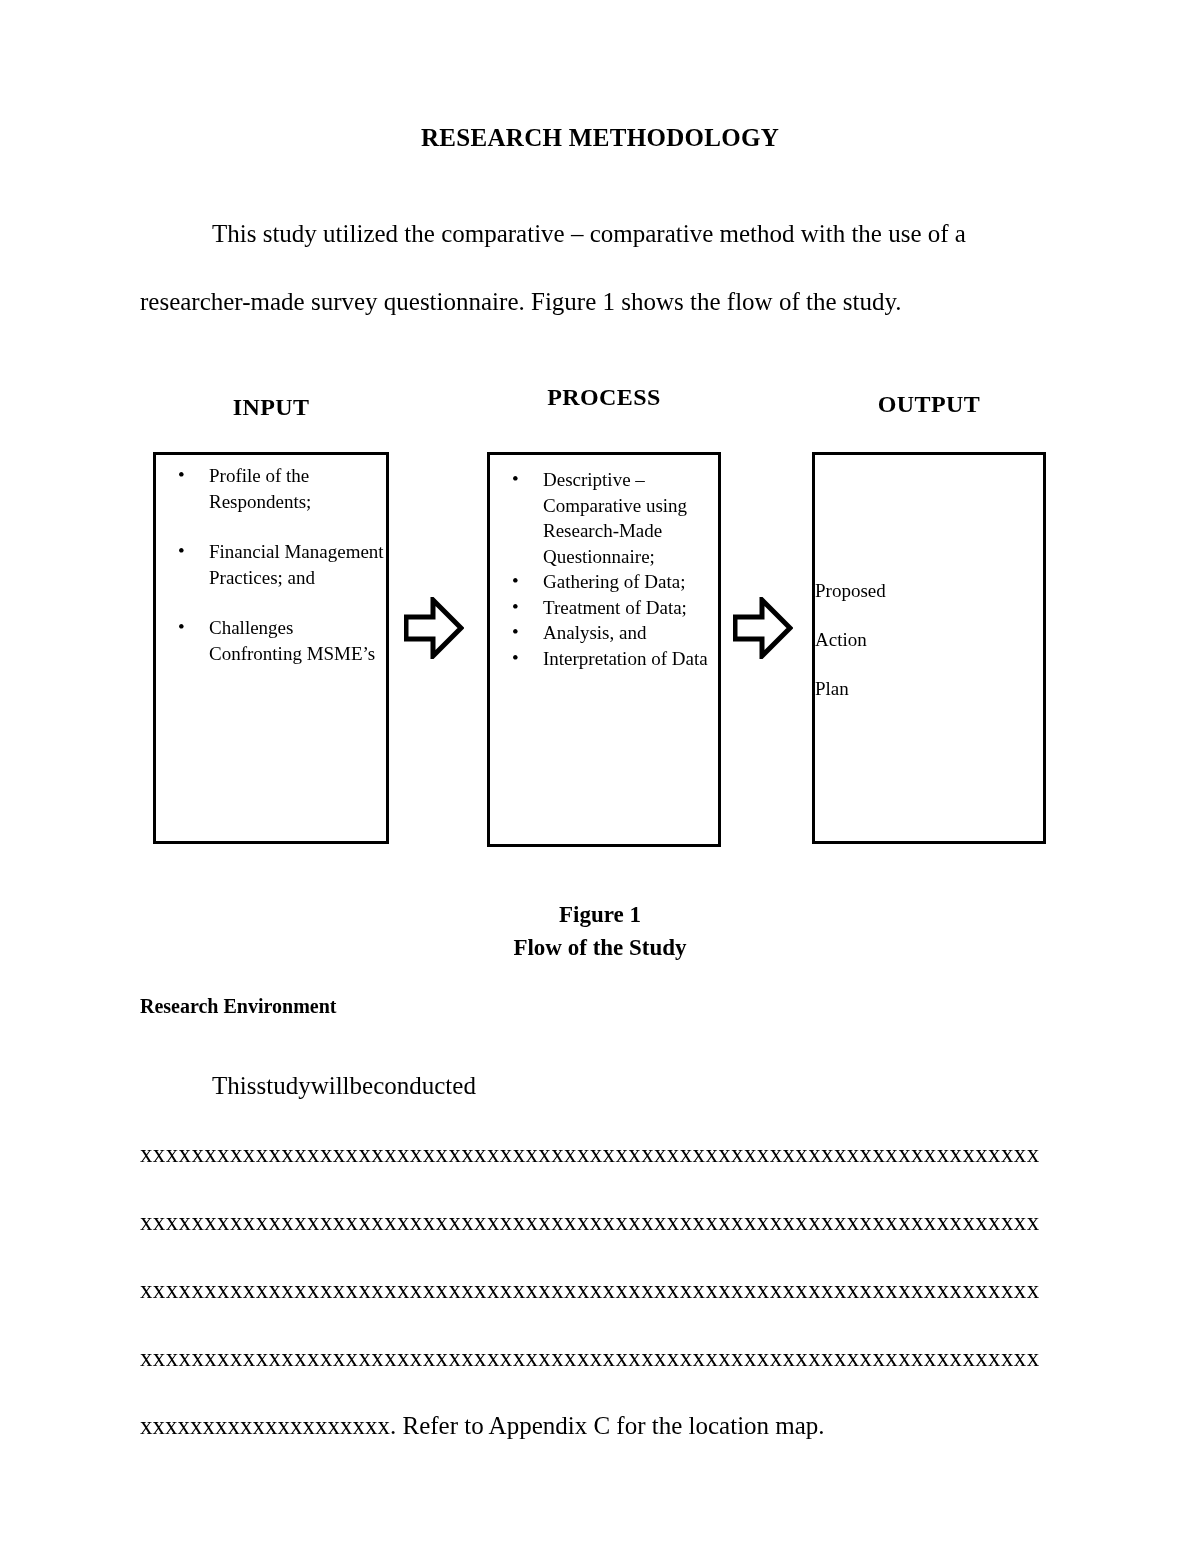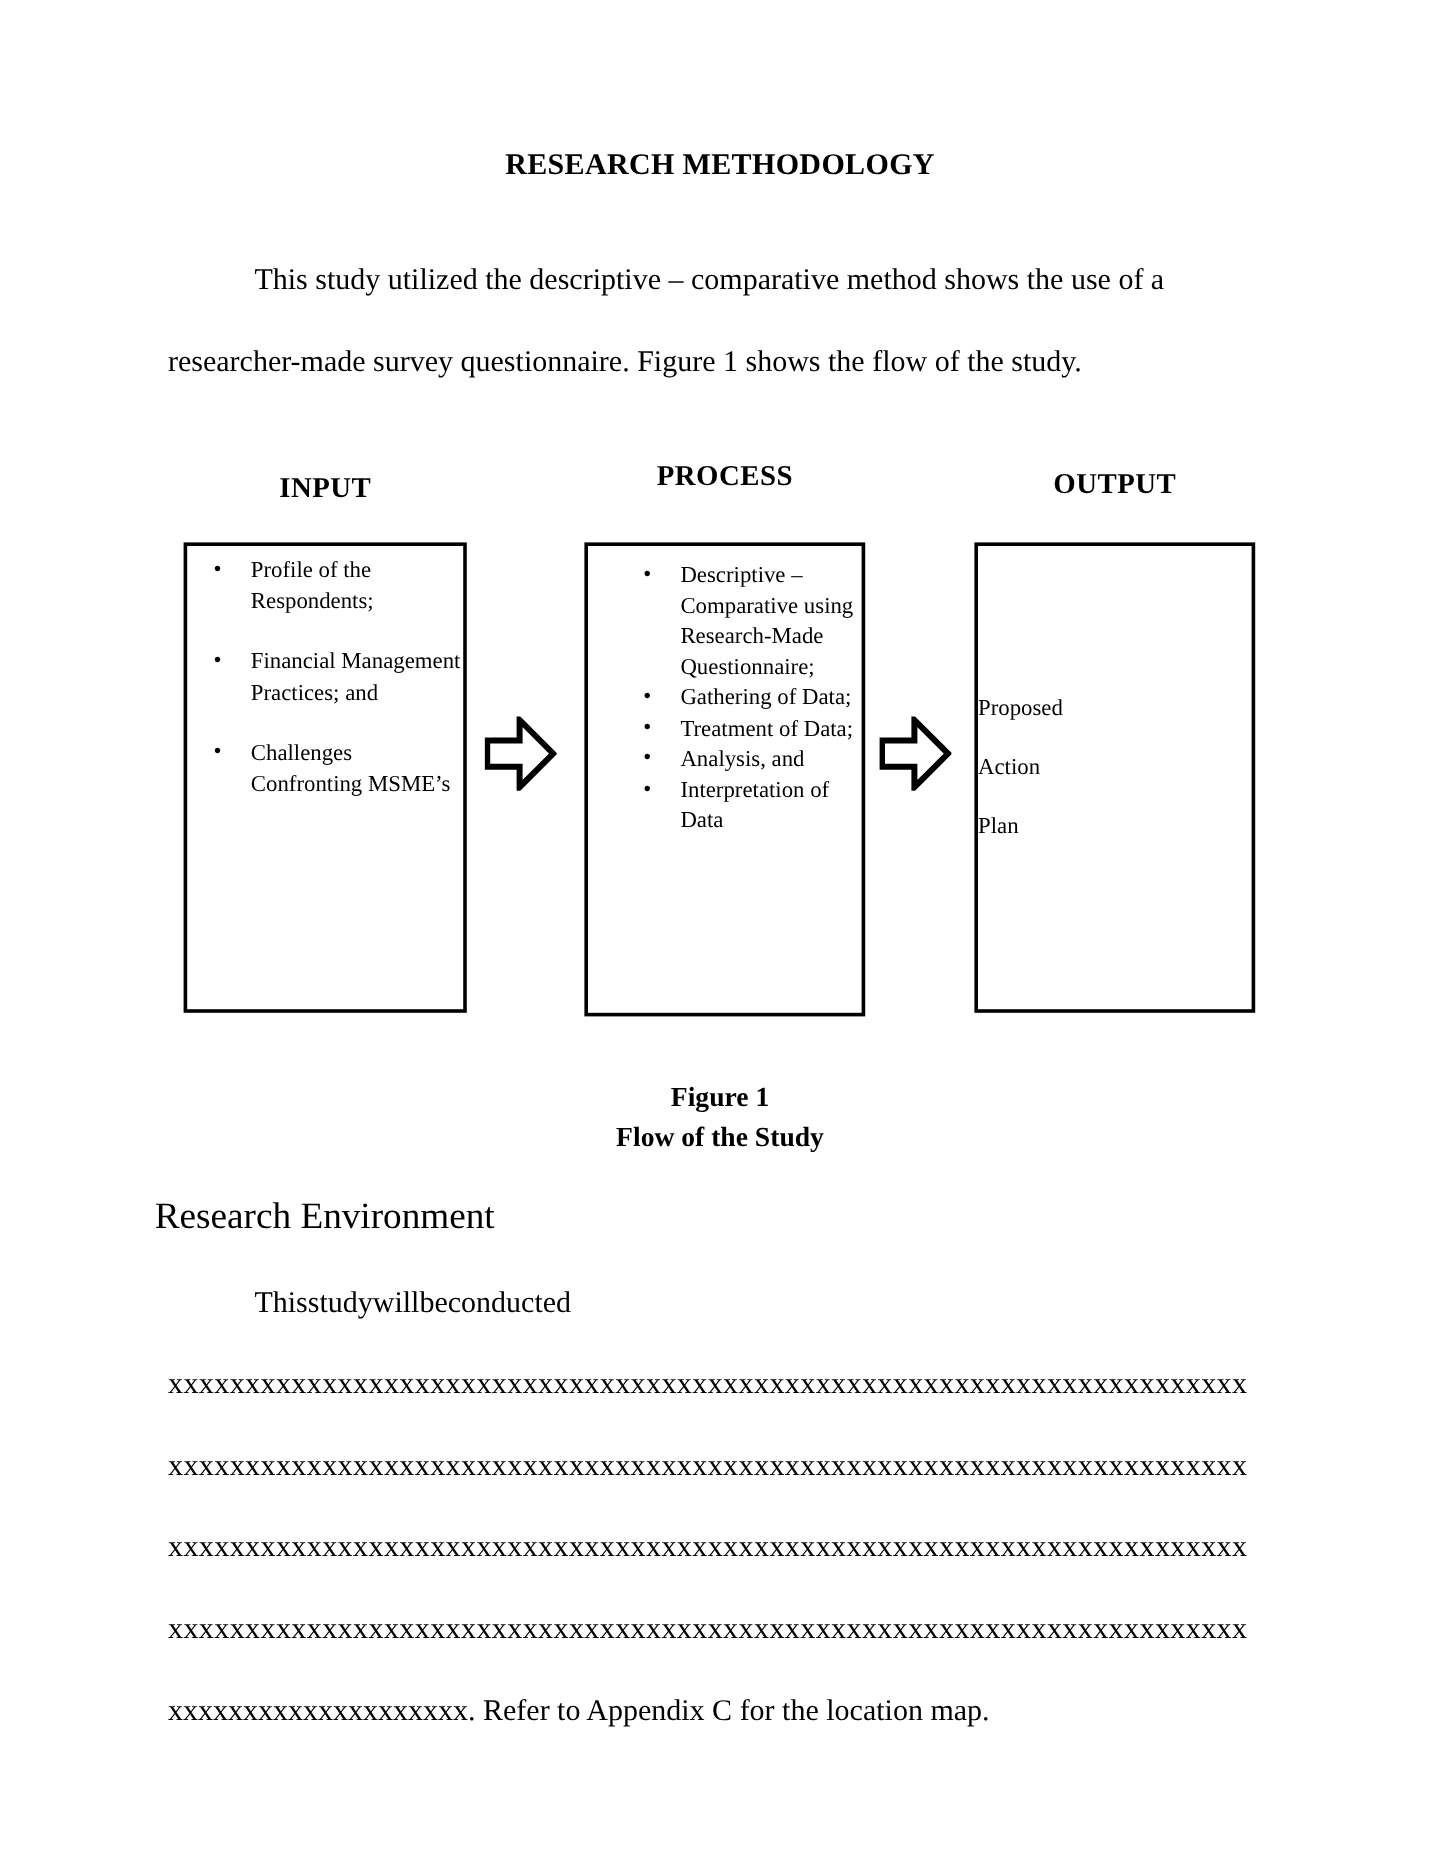--- a/index.html
+++ b/index.html
@@ -70,21 +70,21 @@
   .label-process { left: 487px; width: 234px; top: 4px; }
   .label-output  { left: 812px; width: 234px; top: 11px; }
 
   .flow-box {
     position: absolute;
     border: 3px solid #000000;
     background: #ffffff;
     box-sizing: border-box;
   }
   .box-input   { left: 153px; top: 72px; width: 236px; height: 392px; }
-  .box-process { left: 487px; top: 72px; width: 234px; height: 395px; padding-left: 24px; }
+  .box-process { left: 487px; top: 72px; width: 234px; height: 395px; }
   .box-output  { left: 812px; top: 72px; width: 234px; height: 392px; }
 
   .bullet-list {
     list-style: none;
     margin: 0;
     padding: 0;
   }
   .bullet-list li {
     position: relative;
     padding-left: 53px;
@@ -143,23 +143,23 @@
     text-align: center;
     font-size: 23px;
     font-weight: bold;
     line-height: 33px;
   }
 
   
   .section-heading {
     position: absolute;
     top: 995px;
-    left: 129px;
-    font-size: 31px;
-    font-weight: normal;
+    left: 140px;
+    font-size: 20px;
+    font-weight: bold;
   }
 
   
   .body-para {
     position: absolute;
     top: 1052px;
     left: 140px;
     width: 906px;
     font-size: 25px;
     line-height: 68px;
@@ -182,21 +182,21 @@
   }
 </style>
 </head>
 <body>
 
 <div class="page">
 
   <div class="doc-title">RESEARCH METHODOLOGY</div>
 
   <div class="intro">
-    <span>This study utilized the descriptive – comparative method shows the use of a</span>
+    <span>This study utilized the comparative – comparative method with the use of a</span>
     <span class="last-line">researcher-made survey questionnaire. Figure 1 shows the flow of the study.</span>
   </div>
 
   <div class="diagram">
 
     <div class="col-label label-input">INPUT</div>
     <div class="col-label label-process">PROCESS</div>
     <div class="col-label label-output">OUTPUT</div>
 
     <div class="flow-box box-input">

